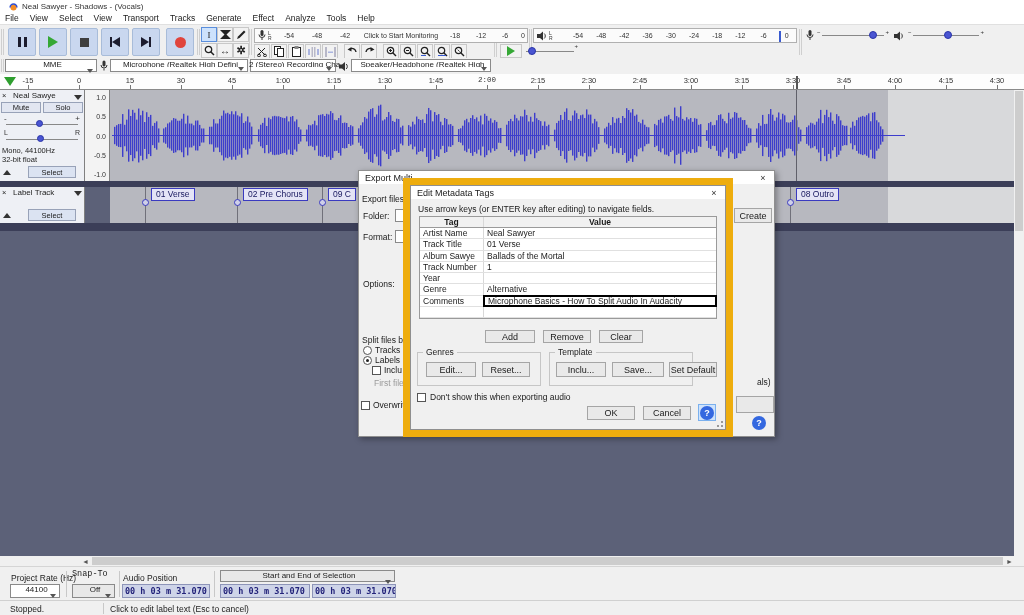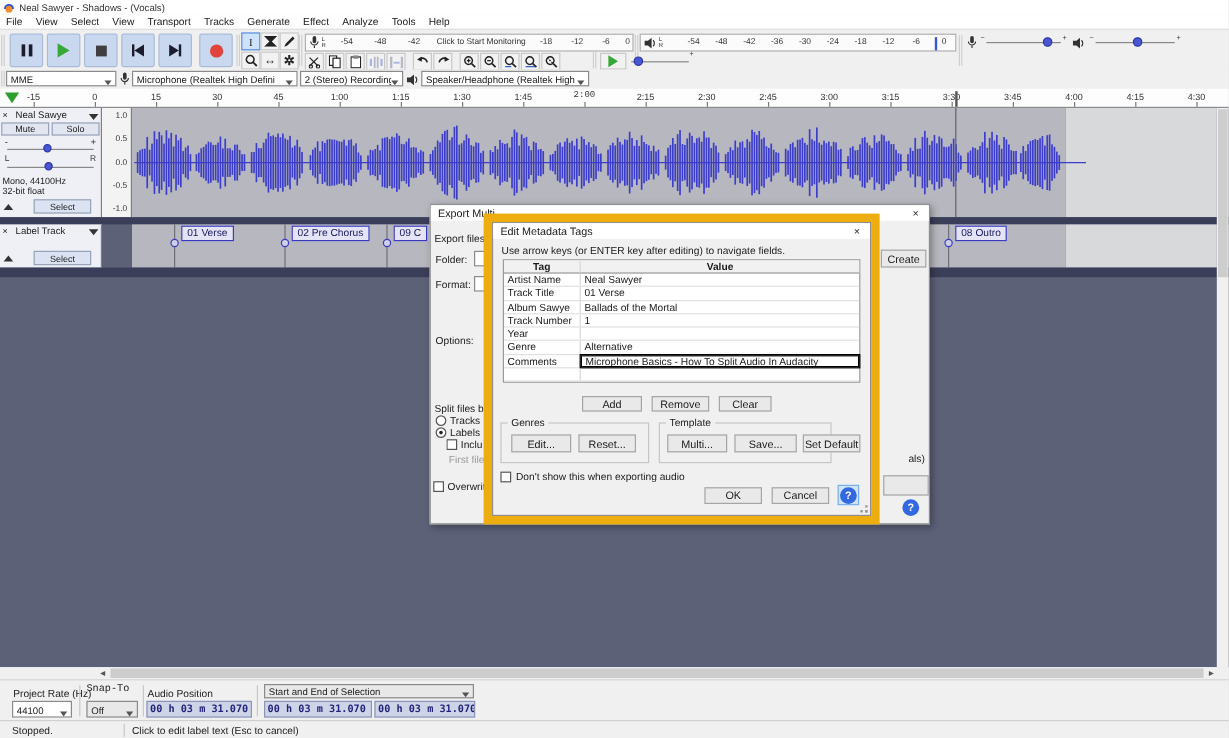--- a/index.html
+++ b/index.html
@@ -2,37 +2,37 @@
 <html><head>
 <meta charset="utf-8">
 <style>
   * { margin:0; padding:0; box-sizing:border-box; }
   html,body { width:1024px; height:615px; overflow:hidden; }
   body { font-family:"Liberation Sans", sans-serif; font-size:9px; color:#1a1a1a; background:#f0f0f0; }
   #app { position:relative; width:1024px; height:615px; background:#f0f0f0; overflow:hidden; }
   .abs { position:absolute; }
 
   
-  #titlebar { left:0; top:0; width:1024px; height:12px; background:#ffffff; display:flex; align-items:center; gap:4px; padding-left:3px; font-size:8px; color:#333; }
+  #titlebar { left:0; top:0; width:1024px; height:12px; background:#ffffff; display:flex; align-items:center; gap:4px; padding-left:9px; font-size:8px; color:#333; }
   #menubar { left:0; top:12px; width:1024px; height:12px; background:#ffffff; display:flex; align-items:center; gap:11px; padding-left:5px; font-size:8.5px; }
   .menu-item { cursor:default; }
   #toolbar-dock { left:0; top:24px; width:1024px; height:34px; background:#f0f0f0; border-top:1px solid #e0e0e0; }
   .grip { width:3px; height:26px; border-left:1px solid #cfcfcf; border-right:1px solid #cfcfcf; position:absolute; top:4px; }
 
   .tbtn { background:#c9d7ef; border:1px solid #a8bcd9; border-radius:2px; display:flex; align-items:center; justify-content:center; }
   .toolcell { width:16px; height:15px; border:1px solid #c8c8c8; background:#f2f2f2; display:flex; align-items:center; justify-content:center; font-size:9px; color:#222; }
   .toolcell.pressed { background:#cde2fc; border:1px solid #5a8edc; }
   .meter { background:#fbfbfb; border:1px solid #b0b0b0; display:flex; align-items:center; font-size:7px; color:#333; }
   .tick-lab { position:absolute; top:3px; font-size:7px; color:#333; transform:translateX(-50%); }
   .lr { font-size:5px; line-height:5px; color:#333; }
   .slider-track { position:absolute; top:7px; height:1px; background:#888; }
   .slider-thumb { position:absolute; top:3px; width:8px; height:8px; border-radius:50%; background:#4a55d2; border:1px solid #2b35a8; }
   .minus-plus { position:absolute; top:1px; font-size:6px; color:#333; }
 
-  .combo { background:#ffffff; border:1px solid #8a8a8a; display:flex; align-items:flex-end; font-size:8px; padding-left:3px; position:absolute; }
+  .combo { background:#ffffff; border:1px solid #8a8a8a; display:flex; align-items:center; font-size:8px; padding-left:3px; position:absolute;flex-direction:column; }
   .combo .arrow { margin-left:auto; margin-right:3px; width:0; height:0; border-left:3px solid transparent; border-right:3px solid transparent; border-top:4px solid #555; }
 
   
   #ruler { left:0; top:74px; width:1024px; height:16px; background:#fdfdfd; border-bottom:1px solid #8a8a8a; }
   .rtick { position:absolute; top:2px; font-size:7.5px; color:#333; transform:translateX(-50%); }
   .rmark { position:absolute; bottom:0; width:1px; height:4px; background:#777; }
 
   
   #tracks { left:0; top:90px; width:1024px; height:466px; background:#5c6178; }
   .panel { background:#eef0f5; border-right:1px solid #808080; position:absolute; }
@@ -931,21 +931,21 @@
     <div class="btn" style="left:132px;top:144px;width:48px;height:13px;">Remove</div>
     <div class="btn" style="left:188px;top:144px;width:44px;height:13px;">Clear</div>
 
     <div class="groupbox" style="left:6px;top:166px;width:124px;height:34px;">
       <span class="legend">Genres</span>
       <div class="btn" style="left:8px;top:9px;width:50px;height:15px;">Edit...</div>
       <div class="btn" style="left:64px;top:9px;width:48px;height:15px;">Reset...</div>
     </div>
     <div class="groupbox" style="left:138px;top:166px;width:144px;height:34px;">
       <span class="legend">Template</span>
-      <div class="btn" style="left:6px;top:9px;width:50px;height:15px;">Multi...</div>
+      <div class="btn" style="left:6px;top:9px;width:50px;height:15px;">Inclu...</div>
       <div class="btn" style="left:62px;top:9px;width:52px;height:15px;">Save...</div>
       <div class="btn" style="left:119px;top:9px;width:48px;height:15px;">Set Default</div>
     </div>
 
     <div style="position:absolute;left:6px;top:206px;display:flex;align-items:center;gap:4px;">
       <span class="cb"></span>
         <span style="font-size:8.5px;">Don't show this when exporting audio</span>
     </div>
 
     <div class="btn" style="left:176px;top:220px;width:48px;height:14px;">OK</div>

